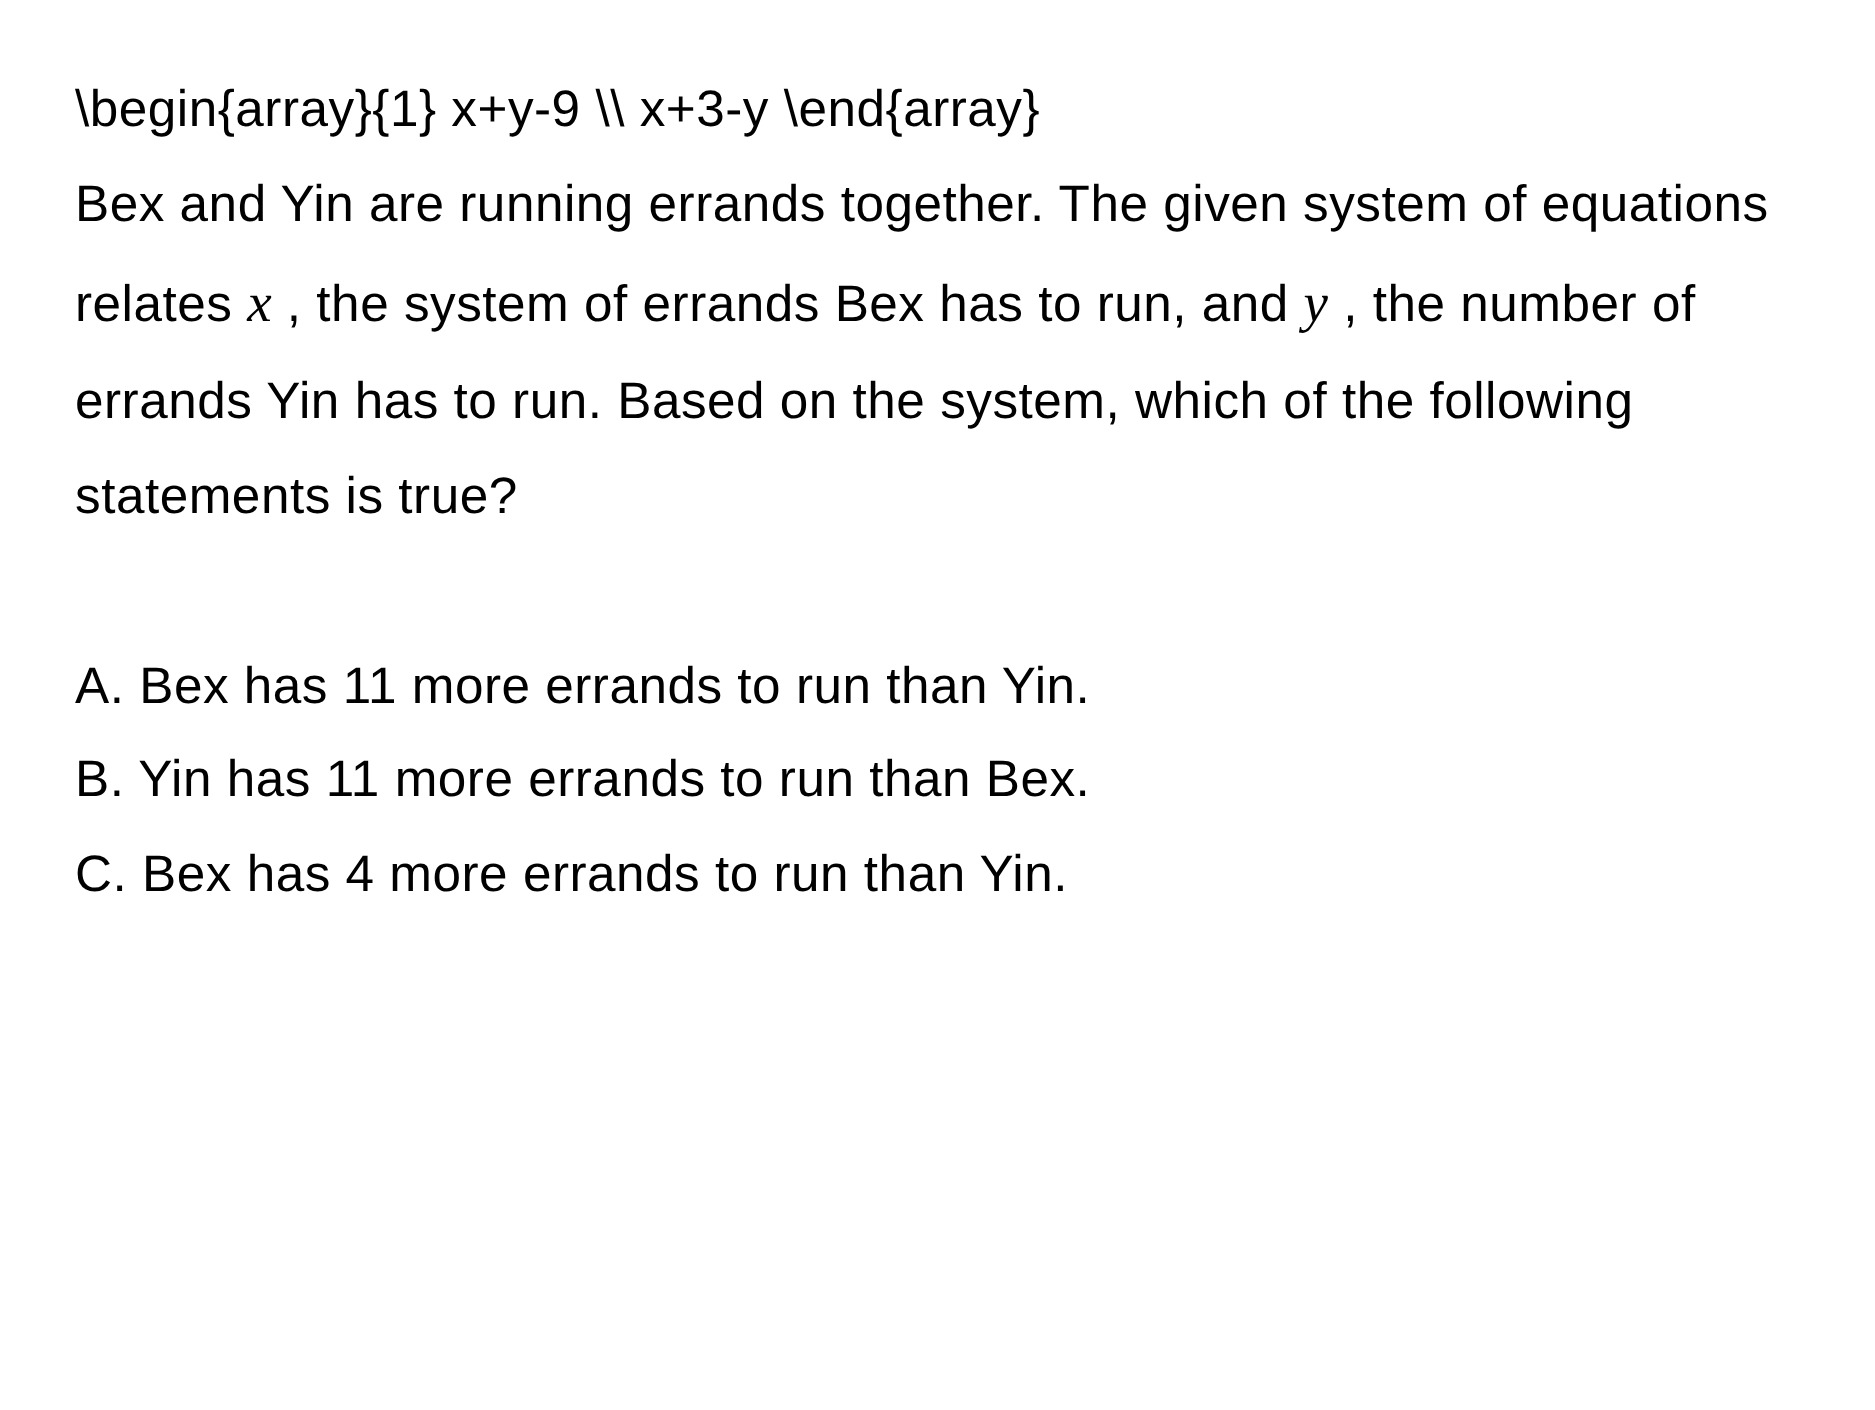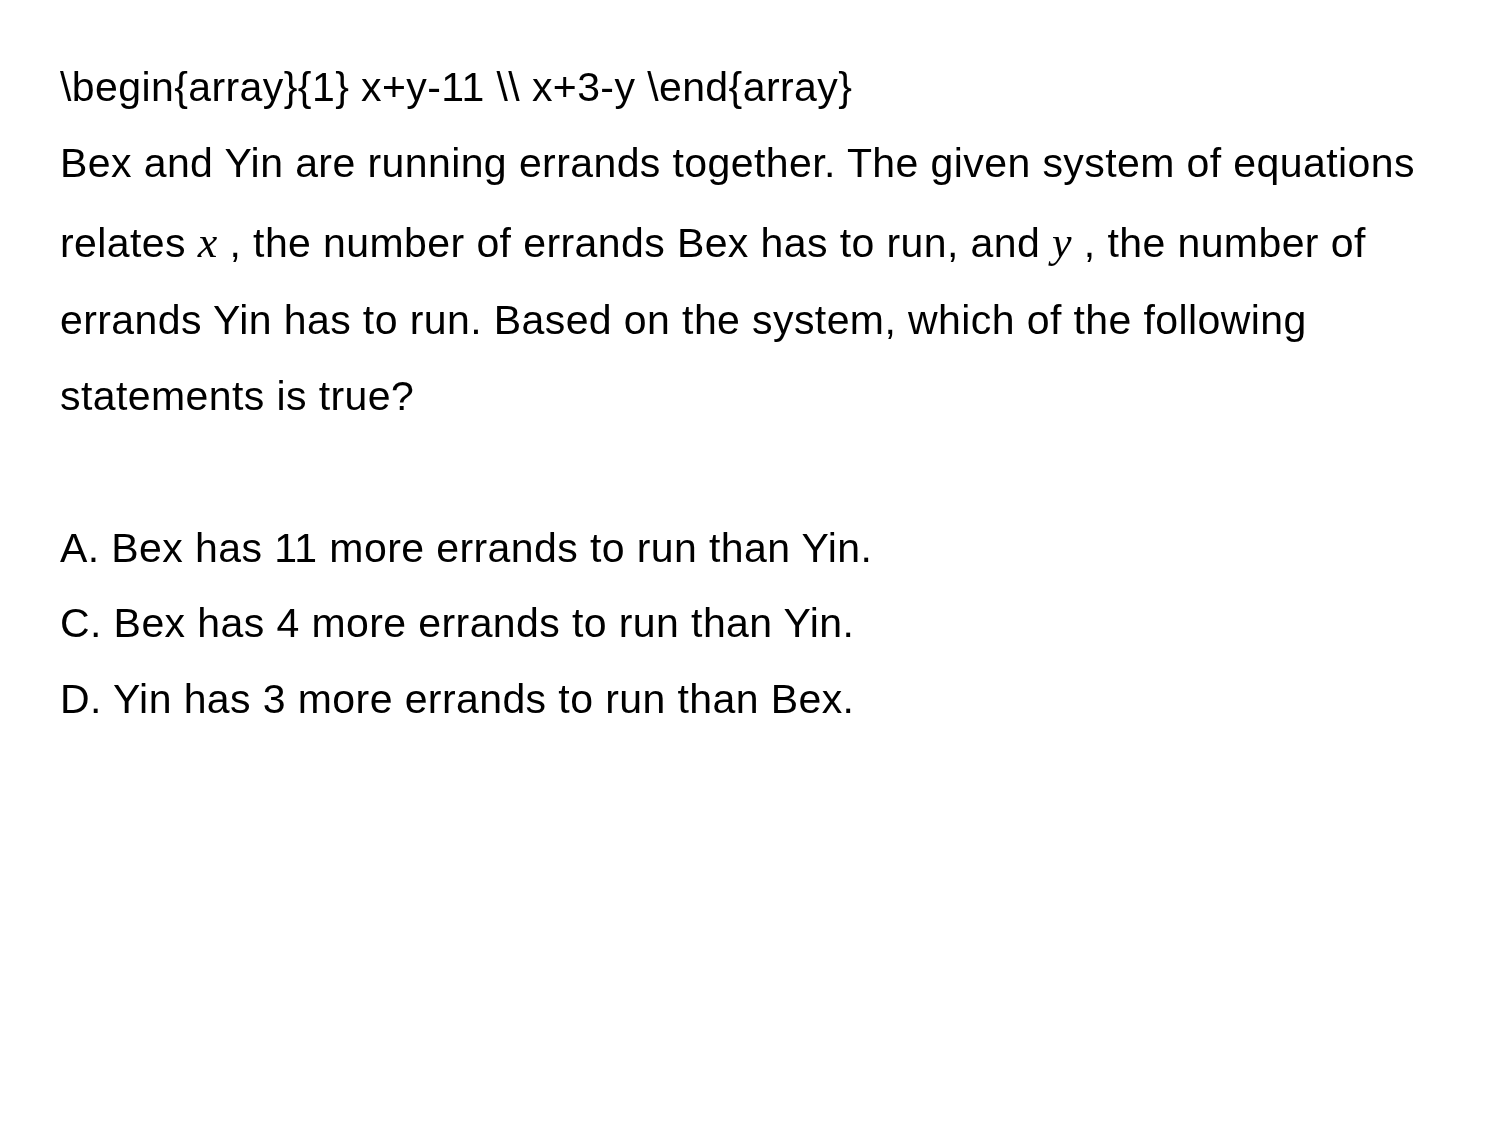--- a/index.html
+++ b/index.html
@@ -26,21 +26,21 @@
       font-size: 44px;
     }
     .choice-line {
       display: block;
     }
   </style>
 </head>
 <body>
 
 <div class="content">
-  <span>\begin{array}{1} x+y-11 \\ x+3-y \end{array}</span>
+  <span>\begin{array}{1} x+y-9 \\ x+3-y \end{array}</span>
   <br>
-  <span>Bex and Yin are running errands together. The given system of equations relates </span><span class="math-var">x</span><span> , the number of errands Bex has to run, and </span><span class="math-var">y</span><span> , the number of errands Yin has to run. Based on the system, which of the following statements is true?</span>
+  <span>Bex and Yin are running errands together. The given system of equations relates </span><span class="math-var">x</span><span> , the system of errands Bex has to run, and </span><span class="math-var">y</span><span> , the number of errands Yin has to run. Based on the system, which of the following statements is true?</span>
   <br>
   <br>
   <span class="choice-line">A. Bex has 11 more errands to run than Yin.</span>
+  <span class="choice-line">B. Yin has 11 more errands to run than Bex.</span>
   <span class="choice-line">C. Bex has 4 more errands to run than Yin.</span>
-  <span class="choice-line">D. Yin has 3 more errands to run than Bex.</span>
 </div>
 
 </body></html>

